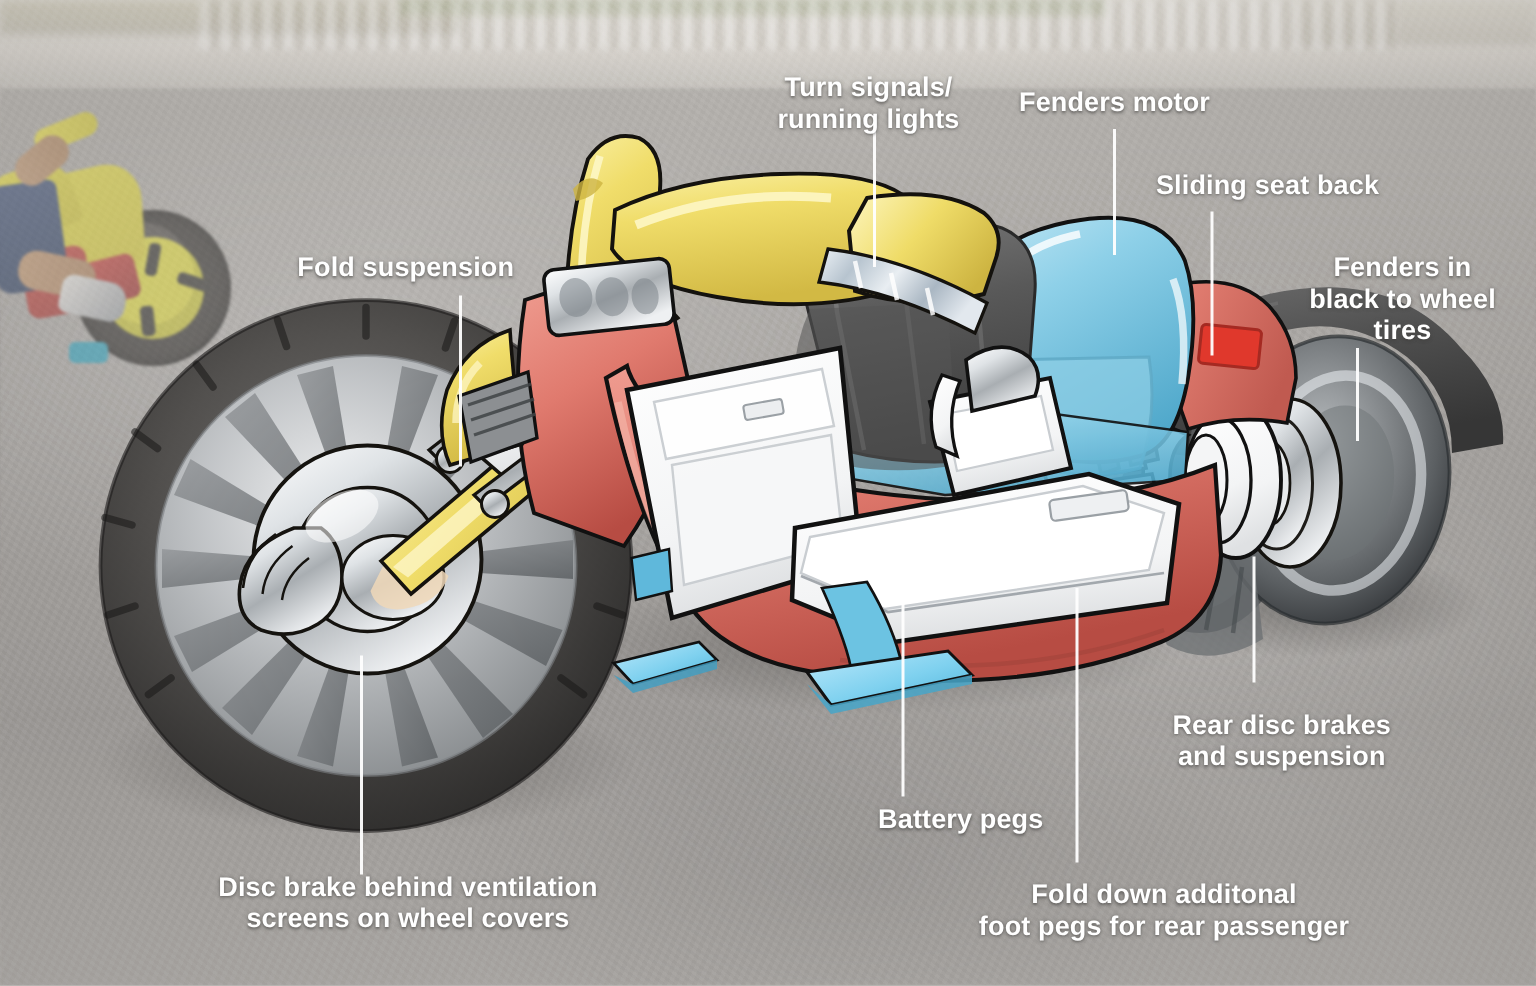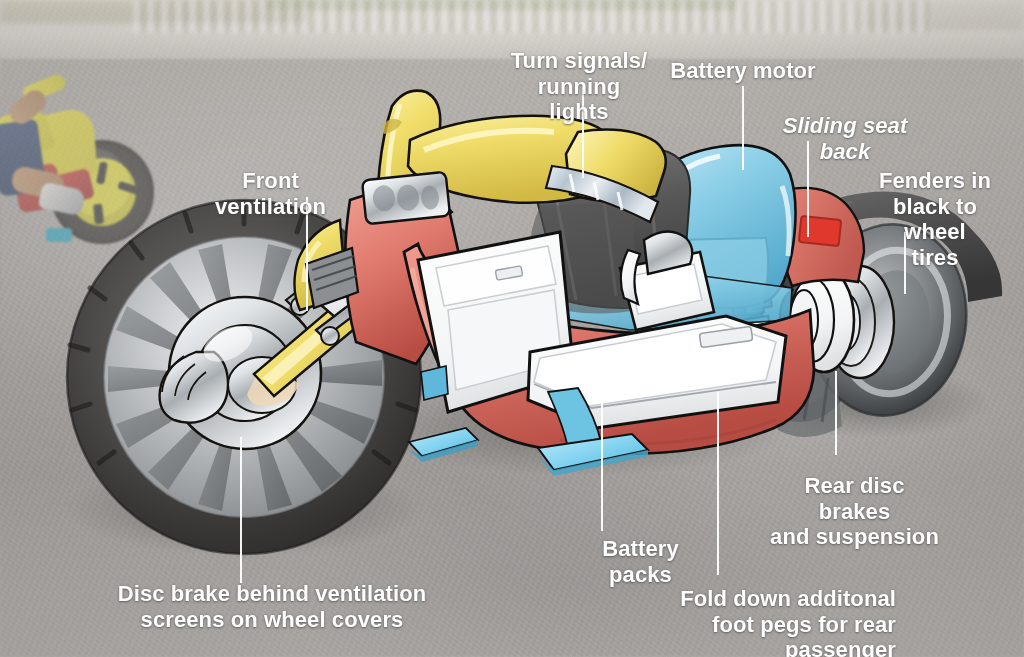--- a/index.html
+++ b/index.html
@@ -72,21 +72,21 @@
   .g-shoe{position:absolute;left:46px;top:124px;width:44px;height:26px;
     background:linear-gradient(120deg,#f4f2ee,#9da2a8);border-radius:8px 12px 10px 6px;transform:rotate(12deg);}
   .g-handle{position:absolute;left:28px;top:18px;width:44px;height:16px;
     background:linear-gradient(90deg,#f2e741,#d8cd2e);border-radius:8px;transform:rotate(-22deg);}
   .g-blue{position:absolute;left:52px;top:166px;width:26px;height:14px;background:#2aa5c2;border-radius:4px;}
 
   
   #vehicle{position:absolute;left:0;top:0;width:1024px;height:657px;}
 
   
-  .callout{position:absolute;color:#ffffff;font-weight:bold;font-size:22px;
+  .callout{position:absolute;color:#ffffff;font-weight:bold;font-size:18px;
     line-height:1.16;letter-spacing:.1px;white-space:pre-line;
     text-shadow:0 1px 2px rgba(60,58,56,.55),0 0 3px rgba(90,88,85,.35);}
   .callout.c{text-align:center;}
 </style>
 </head>
 <body>
 
 <div id="stage">
 
   <div class="bg-base"></div>
@@ -455,28 +455,28 @@
         <line x1="836" y1="371" x2="836" y2="455" stroke="#ffffff" stroke-width="2" opacity="0.95"></line>
         <line x1="602" y1="386" x2="602" y2="531" stroke="#ffffff" stroke-width="2" opacity="0.95"></line>
         <line x1="718" y1="392" x2="718" y2="575" stroke="#ffffff" stroke-width="2" opacity="0.95"></line>
         <line x1="241" y1="437" x2="241" y2="583" stroke="#ffffff" stroke-width="2" opacity="0.95"></line>
       </g>
   </svg>
 
   <div id="callout-layer">
       <div class="callout c" style="left: 509px; top: 48px; width: 140px;">Turn signals/
 running lights</div>
-      <div class="callout c" style="left: 663px; top: 58px; width: 160px;">Battery motor</div>
-      <div class="callout c" style="left: 755px; top: 113px; width: 180px; font-style: italic;">Sliding seat back</div>
+      <div class="callout c" style="left: 663px; top: 58px; width: 160px;">Fenders motor</div>
+      <div class="callout c" style="left: 755px; top: 113px; width: 180px;">Sliding seat back</div>
       <div class="callout c" style="left: 860px; top: 168px; width: 150px;">Fenders in
 black to wheel
 tires</div>
-      <div class="callout c" style="left: 188px; top: 168px; width: 165px;">Front ventilation</div>
+      <div class="callout c" style="left: 188px; top: 168px; width: 165px;">Fold suspension</div>
       <div class="callout c" style="left: 767px; top: 458px; width: 175px; margin-top: 15px;">Rear disc brakes
 and suspension</div>
-      <div class="callout c" style="left: 573px; top: 536px; width: 135px;">Battery packs</div>
-      <div class="callout c" style="left: 616px; top: 586px; width: 280px; text-align: right;">Fold down additonal
+      <div class="callout c" style="left: 573px; top: 536px; width: 135px;">Battery pegs</div>
+      <div class="callout c" style="left: 636px; top: 586px; width: 280px;">Fold down additonal
 foot pegs for rear passenger</div>
       <div class="callout c" style="left: 112px; top: 581px; width: 320px;">Disc brake behind ventilation
 screens on wheel covers</div>
     </div>
 
 </div>
 
 </body></html>

